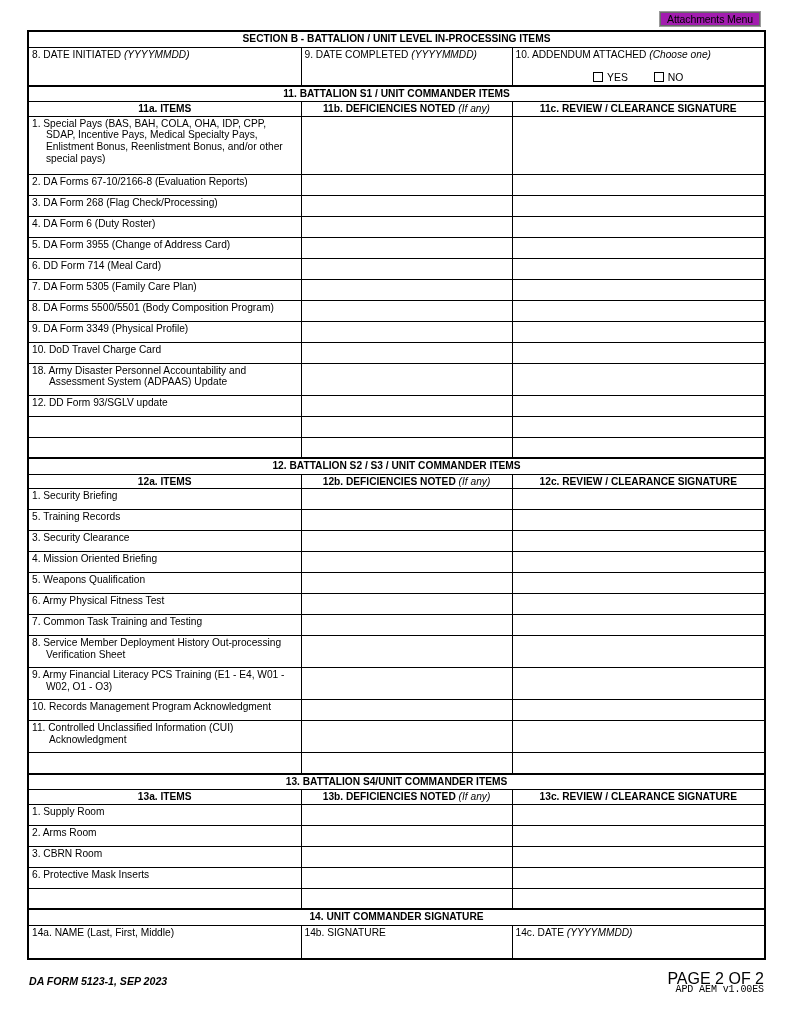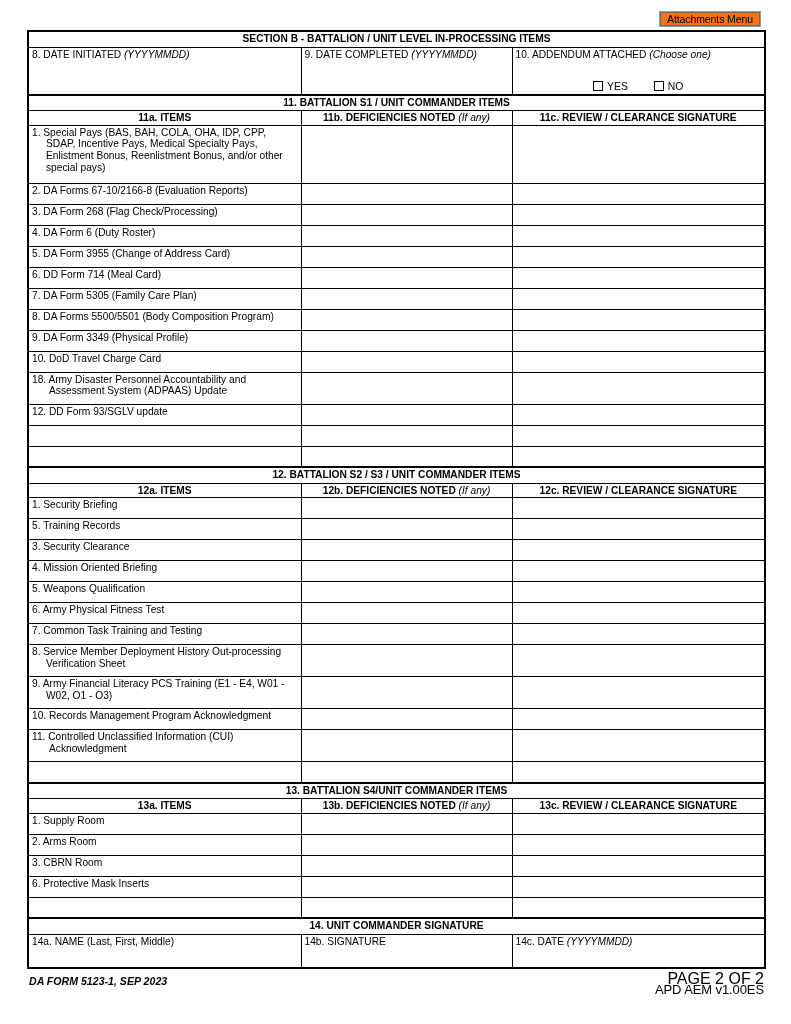--- a/index.html
+++ b/index.html
@@ -26,21 +26,21 @@
 
   
   .attach-bar {
     position: absolute;
     top: 9px;
     right: 31px;
     height: 14px;
   }
   .attach-btn {
     display: inline-block;
-    background: #f97316;
+    background: #a21caf;
     border: 1px solid #6a6a6a;
     outline: 1px solid #9a9a9a;
     font-size: 10.5px;
     line-height: 12px;
     padding: 0 6px;
     letter-spacing: -0.1px;
     color: #000;
     white-space: nowrap;
     cursor: pointer;
   }
@@ -119,21 +119,21 @@
 
   .h-data   { height: 36px; }
   .h-row    { height: 21px; }
   .h-row2   { height: 32px; }
   .h-row5   { height: 58px; }
   .h-blank  { height: 21px; }
   .h-sig    { height: 34px; }
 
   
   .cbrow {
-    margin-top: 21px;
+    margin-top: 12px;
     text-align: center;
     font-size: 10.4px;
     white-space: nowrap;
   }
   .cbox {
     display: inline-block;
     width: 10px;
     height: 10px;
     border: 1px solid #000;
     vertical-align: -1px;
@@ -163,23 +163,24 @@
     position: absolute;
     right: 0;
     top: -3px;
     text-align: right;
   }
   .footer-right .pg {
     font-size: 16px;
     line-height: 13px;
   }
   .footer-right .apd {
-    font-size: 13px;
+    font-size: 10px;
     line-height: 9px;
     letter-spacing: -0.1px;
+    font-family: Liberation Mono, monospace;
   }
 </style>
 </head>
 <body>
 
 <div class="page">
 
   <div class="attach-bar">
     <span class="attach-btn">Attachments Menu</span>
   </div>

